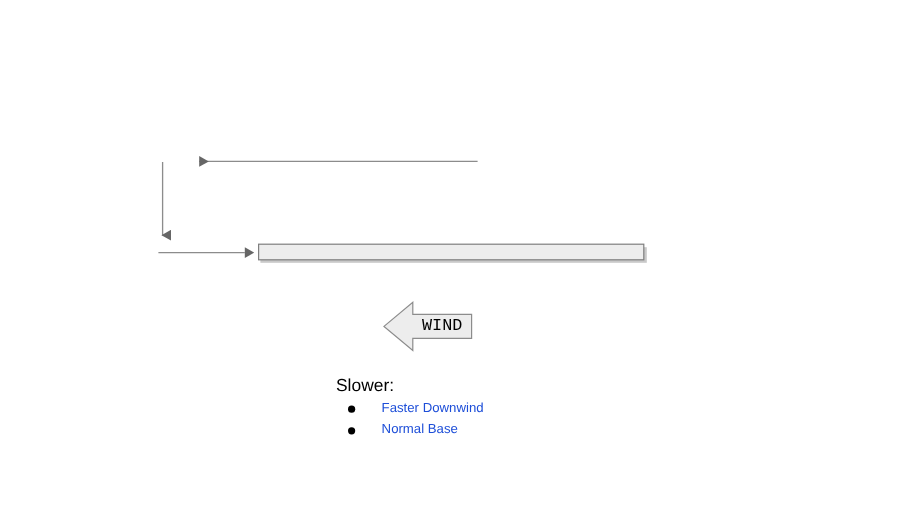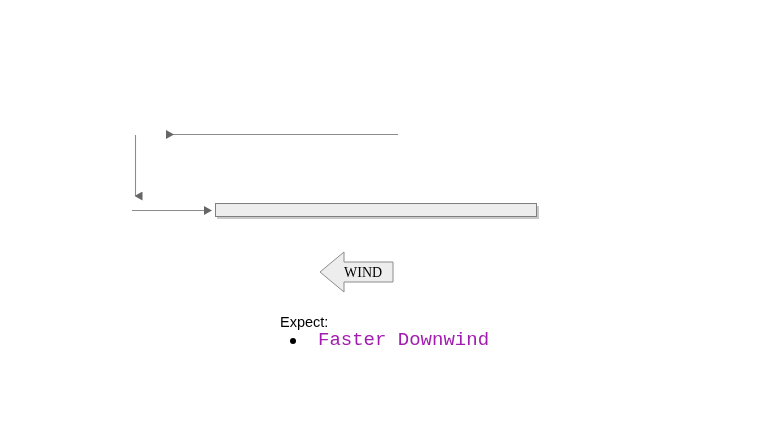--- a/index.html
+++ b/index.html
@@ -31,22 +31,23 @@
     height: 432px;
     pointer-events: none;
   }
   .wind-label {
     position: absolute;
     left: 344px;
     top: 262px;
     width: 49px;
     height: 21px;
     line-height: 21px;
+    text-align: center;
     font-size: 14px;
-    font-family: Liberation Serif, serif;
+    font-family: Liberation Mono, monospace;
     color: #000000;
     white-space: nowrap;
   }
   .expect-block {
     position: absolute;
     left: 280px;
     top: 313px;
     width: 260px;
   }
   .expect-title {
@@ -56,24 +57,24 @@
     color: #000000;
     margin: 0 0 0 0;
   }
   .expect-list {
     list-style: none;
     margin: 0;
     padding: 0;
   }
   .expect-item {
     position: relative;
-    font-size: 19px;
+    font-size: 11px;
     line-height: 17.5px;
-    font-family: Liberation Mono, monospace;
-    color: #a21caf;
+    font-family: Liberation Sans, sans-serif;
+    color: #1d4ed8;
     padding-left: 38px;
     white-space: nowrap;
   }
   .expect-bullet {
     position: absolute;
     left: 10px;
     top: 6px;
     width: 6px;
     height: 6px;
     border-radius: 50%;
@@ -106,22 +107,26 @@
 
     <rect x="217" y="206" width="322" height="13" fill="#c9c9c9"></rect>
     <rect x="215.5" y="203.5" width="321" height="13" fill="#ededed" stroke="#7f7f7f" stroke-width="1"></rect>
 
     <path d="M320,272 L344,252 L344,262 L393,262 L393,282 L344,282 L344,292 Z" fill="#ededed" stroke="#8c8c8c" stroke-width="1" stroke-linejoin="miter"></path>
   </svg>
 
   <div class="wind-label">WIND</div>
 
   <div class="expect-block">
-    <div class="expect-title">Expect:</div>
+    <div class="expect-title">Slower:</div>
     <ul class="expect-list">
       <li class="expect-item">
         <span class="expect-bullet"></span>
         <span>Faster Downwind</span>
+      </li>
+      <li class="expect-item">
+        <span class="expect-bullet"></span>
+        <span>Normal Base</span>
       </li>
     </ul>
   </div>
 
 </div>
 
 </body></html>

